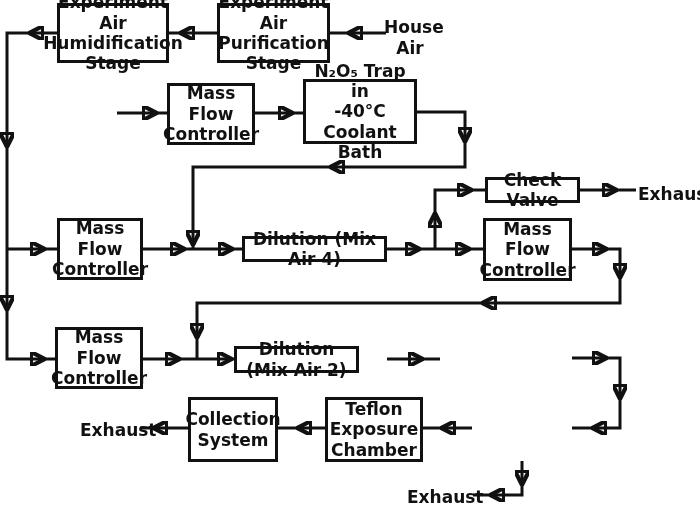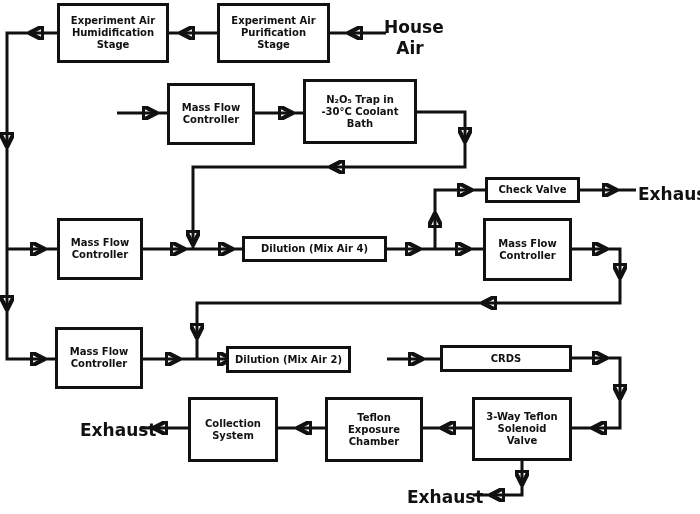--- a/index.html
+++ b/index.html
@@ -7,21 +7,21 @@
   .canvas{
     position:relative;width:700px;height:514px;background:#ffffff;overflow:hidden;
     font-family:"DejaVu Sans","Liberation Sans",sans-serif;color:#111111;
   }
   .wires{position:absolute;left:0;top:0;}
   .wires path{stroke:#111111;stroke-width:3;fill:none;}
   .wires path.ar{stroke:#111111;stroke-width:3;fill:none;}
   .node{
     position:absolute;box-sizing:border-box;border:3px solid #111111;background:#ffffff;
     display:flex;align-items:center;justify-content:center;text-align:center;
-    font-weight:bold;font-size:10px;line-height:1.2;white-space:pre-line;
+    font-weight:bold;font-size:17px;line-height:1.2;white-space:pre-line;
   }
   .node.pill{border-radius:8px 19px 19px 8px;}
   .lbl{
     position:absolute;font-weight:bold;font-size:17px;line-height:1.25;
     text-align:center;white-space:pre-line;
   }
 </style>
 </head>
 <body>
 
@@ -100,43 +100,39 @@
 
   <div class="node" style="left:217px;top:3px;width:113px;height:60px;">Experiment Air
 Purification
 Stage</div>
 
 
   <div class="node" style="left:167px;top:83px;width:88px;height:62px;">Mass Flow
 Controller</div>
 
   <div class="node" style="left:303px;top:79px;width:114px;height:65px;">N₂O₅ Trap in
--30°C Coolant
+-40°C Coolant
 Bath</div>
 
   <div class="node" style="left:485px;top:177px;width:95px;height:26px;">Check Valve</div>
 
   <div class="node" style="left:57px;top:218px;width:86px;height:62px;">Mass Flow
 Controller</div>
 
   <div class="node" style="left:242px;top:236px;width:145px;height:26px;">Dilution (Mix Air 4)</div>
 
   <div class="node" style="left:483px;top:218px;width:89px;height:63px;">Mass Flow
 Controller</div>
 
   <div class="node" style="left:55px;top:327px;width:88px;height:62px;">Mass Flow
 Controller</div>
 
-  <div class="node" style="left:226px;top:346px;width:125px;height:27px;">Dilution (Mix Air 2)</div>
+  <div class="node" style="left:234px;top:346px;width:125px;height:27px;">Dilution (Mix Air 2)</div>
 
-  <div class="node" style="left:440px;top:345px;width:132px;height:27px;">CRDS</div>
 
-  <div class="node" style="left:472px;top:397px;width:100px;height:64px;">3-Way Teflon
-Solenoid
-Valve</div>
 
   <div class="node" style="left:188px;top:397px;width:90px;height:65px;">Collection
 System</div>
 
   <div class="node" style="left:325px;top:397px;width:98px;height:65px;">Teflon
 Exposure
 Chamber</div>
 
   <div class="lbl" style="left:384px;top:17px;width:52px;">House
 Air</div>

